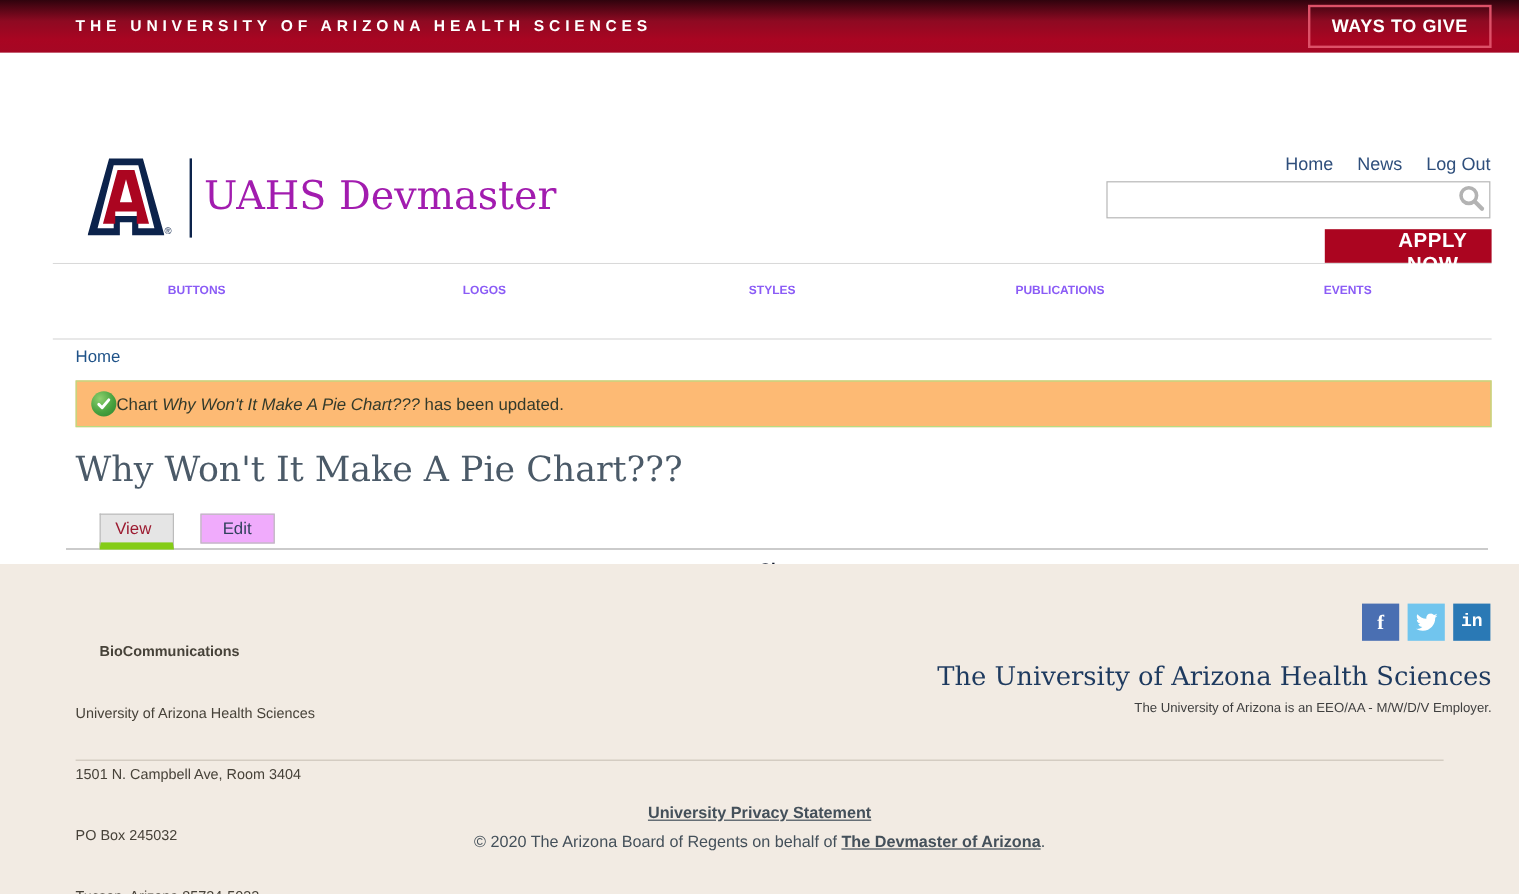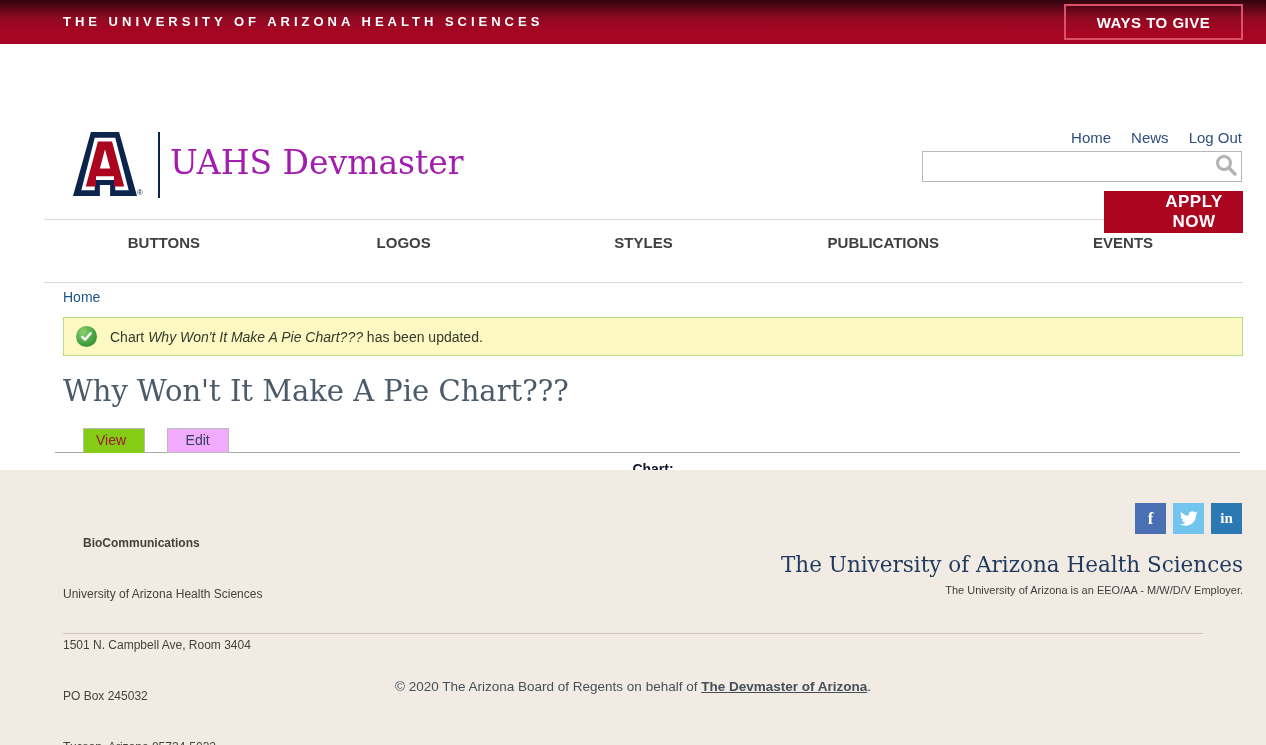--- a/index.html
+++ b/index.html
@@ -22,21 +22,21 @@
     left: 63px; top: 0;
     line-height: 44px;
     color: #ffffff;
     font-size: 13px;
     font-weight: bold;
     letter-spacing: 4px;
   }
   .give-btn {
     position: absolute;
     right: 23px; top: 4px;
-    width: 179px; height: 36px;
+    width: 153px; height: 36px;
     background: transparent;
     border: 2px solid #dd5168;
     color: #ffffff;
     font-family: "Liberation Sans", sans-serif;
     font-size: 15px;
     font-weight: bold;
     letter-spacing: 0.5px;
     cursor: pointer;
   }
 
@@ -68,21 +68,21 @@
     font-size: 14px;
     outline: none;
   }
   .search-icon-btn {
     position: absolute; right: 2px; top: 2px;
     width: 28px; height: 27px;
     background: transparent; border: none; cursor: pointer;
   }
   .apply-btn {
     position: absolute; right: 23px; top: 147px;
-    width: 139px; height: 42px;
+    width: 139px; height: 28px;
     background: #ab0520;
     border: none;
     color: #ffffff;
     font-family: "Liberation Sans", sans-serif;
     font-size: 17px;
     font-weight: bold;
     letter-spacing: 0.5px;
     cursor: pointer;
     padding-left: 41px;
   }
@@ -92,39 +92,38 @@
     margin: 0 23px 0 44px;
     border-top: 1px solid #d9d9d9;
     border-bottom: 1px solid #d9d9d9;
     height: 64px;
     display: flex;
   }
   .nav-item {
     flex: 1;
     text-align: center;
     padding-top: 13px;
-    font-size: 15px;
+    font-size: 10px;
     font-weight: bold;
     line-height: 20px;
-    color: #404040;
+    color: #8b5cf6;
     text-decoration: none;
   }
 
   
   .breadcrumb { margin: 6px 23px 0 63px; font-size: 14px; }
   .breadcrumb a { color: #1e5288; text-decoration: none; }
 
   .status-box {
     margin: 12px 23px 0 63px;
-    background: #fef9c3;
+    background: #fdba74;
     border: 1px solid #b8dc82;
     padding: 8px 12px;
     display: flex;
     align-items: center;
-    gap: 13px;
     font-size: 14px;
     color: #333a2b;
   }
   .status-box .chart-title-italic { font-style: italic; }
   .check-icon {
     width: 21px; height: 21px; flex: 0 0 21px;
     border-radius: 50%;
     background: radial-gradient(circle at 35% 30%, #8ed06f 0%, #47a23f 55%, #2e8230 100%);
     display: flex; align-items: center; justify-content: center;
   }
@@ -144,21 +143,21 @@
   }
   .tab {
     display: inline-block;
     margin-bottom: -1px;
     margin-right: 17px;
     padding: 3px 18px 4px;
     font-size: 14px;
     text-decoration: none;
     border: 1px solid #bcbcbc;
   }
-  .tab.active { background: #84cc16; color: #9c1b30; border-bottom: 1px solid #84cc16; padding-left: 12px; }
+  .tab.active { background: #e5e5e5; color: #9c1b30; border-bottom: 6px solid #84cc16; padding-left: 12px; }
   .tab.inactive { background: #f0abfc; color: #30415c; border-bottom: 1px solid #bcbcbc; }
   .field-label { margin: 8px 23px 0 63px; font-size: 14px; font-weight: bold; color: #0f172a; text-align: center; }
 
   
   .footer {
     position: absolute;
     left: 0; right: 0; bottom: 0;
     height: 275px;
     background: #f2ebe3;
   }
@@ -174,21 +173,21 @@
     width: 31px; height: 31px;
     display: flex; align-items: center; justify-content: center;
     color: #ffffff;
     text-decoration: none;
     font-size: 17px;
     font-weight: bold;
     font-family: "Liberation Serif", serif;
   }
   .social-facebook { background: #4a6fb2; }
   .social-twitter { background: #71c5ee; }
-  .social-linkedin { background: #2a79b5; font-family: Liberation Serif, serif; font-size: 15px; }
+  .social-linkedin { background: #2a79b5; font-family: Liberation Mono, monospace; font-size: 15px; }
   .footer-org {
     position: absolute; right: 23px; top: 82px;
     font-family: "DejaVu Serif", "Liberation Serif", serif;
     font-size: 21.5px;
     color: #1e3a5f;
     text-decoration: none;
   }
   .footer-eeo { position: absolute; right: 23px; top: 114px; font-size: 11px; color: #3f3f3f; }
   .footer-divider {
     position: absolute; left: 63px; right: 63px; top: 163px;
@@ -295,15 +294,16 @@
     <a class="social-btn social-linkedin" href="#">
         <span>in</span>
       </a>
   </div>
 
   <a class="footer-org" href="#">The University of Arizona Health Sciences</a>
   <div class="footer-eeo">The University of Arizona is an EEO/AA - M/W/D/V Employer.</div>
   <div class="footer-divider"></div>
 
   <div class="footer-legal">
+    <div><a href="#">University Privacy Statement</a></div>
     <div class="copyright-line"><span>© 2020 The Arizona Board of Regents on behalf of </span><a href="#">The Devmaster of Arizona</a><span>.</span></div>
   </div>
 </div>
 
 </body></html>

